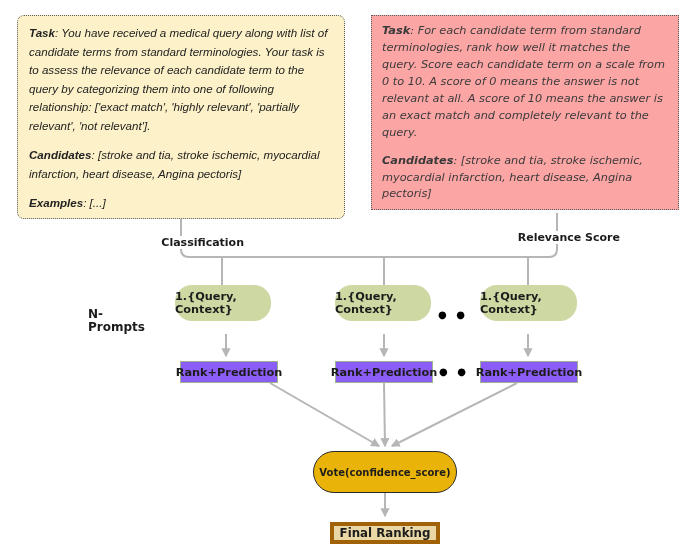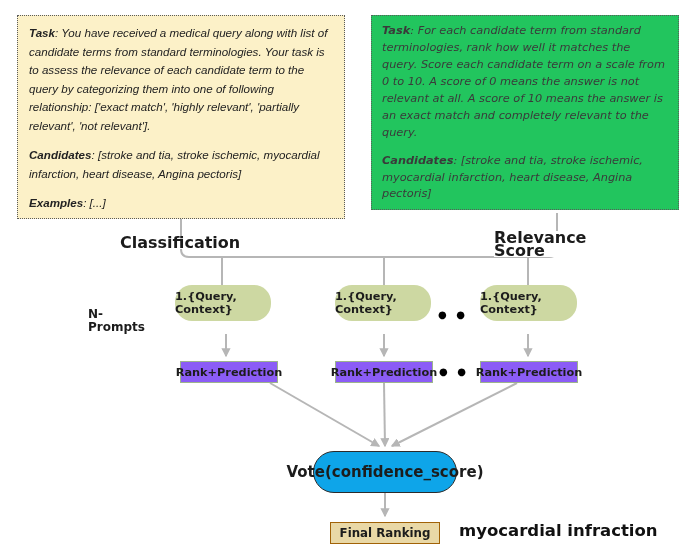--- a/index.html
+++ b/index.html
@@ -24,37 +24,38 @@
   .prompt-box p { margin: 0 0 11px 0; }
   .prompt-box p.tight { margin: 0; }
   .prompt-box b { font-weight: bold; }
   #classification-box {
     left: 17px; top: 15px; width: 328px; height: 204px;
     background: #FCF1C8;
     padding: 8px 11px;
     font-family: "Liberation Sans", sans-serif;
     font-size: 11.6px; line-height: 1.6;
     color: #222222;
+    border-radius: 7px;
   }
   #relevance-box {
     left: 371px; top: 15px; width: 308px; height: 195px;
-    background: #22c55e;
+    background: #fca5a5;
     padding: 7px 10px;
     font-family: "DejaVu Sans", sans-serif;
     font-size: 11.3px; line-height: 1.5;
     color: #3a3a3a;
   }
   
   #wires { position: absolute; left: 0; top: 0; z-index: 1; }
   .connector { stroke: #B6B6B6; stroke-width: 2; fill: none; }
   
   .flow-label {
     position: absolute; z-index: 3;
-    font-weight: bold; font-size: 16px; color: #1b1b1b;
-    text-align: left; background: #ffffff; line-height: 13px;
+    font-weight: bold; font-size: 11px; color: #1b1b1b;
+    text-align: right; background: #ffffff; line-height: 13px;
   }
   #label-classification { left: 120px; top: 236px; width: 124px; }
   #label-relevance     { left: 494px; top: 231px; width: 126px; }
   #label-nprompts      { left: 88px;  top: 308px; width: 66px; text-align: left; font-size: 12px; background: transparent; }
   
   .pill {
     position: absolute; z-index: 2;
     height: 36px; border-radius: 17px;
     background: #CDD8A2;
     display: flex; align-items: center; justify-content: center;
@@ -82,30 +83,30 @@
     font-size: 10px; letter-spacing: 3px; color: #000000;
     font-weight: bold;
   }
   #dots-prompts { left: 437px; top: 309px; }
   #dots-ranks   { left: 438px; top: 366px; }
   
   #vote-node {
     position: absolute; z-index: 2;
     left: 313px; top: 451px; width: 144px; height: 42px;
     box-sizing: border-box;
-    background: #0ea5e9; border: 1.6px solid #2b2b2b; border-radius: 21px;
+    background: #eab308; border: 1.6px solid #2b2b2b; border-radius: 21px;
     display: flex; align-items: center; justify-content: center;
-    font-weight: bold; font-size: 15px; color: #1c1c1c;
+    font-weight: bold; font-size: 10px; color: #1c1c1c;
   }
   
   #final-node {
     position: absolute; z-index: 2;
     left: 330px; top: 522px; width: 110px; height: 22px;
     box-sizing: border-box;
-    background: #E9D8A6; border: 1px solid #a16207;
+    background: #E9D8A6; border: 4px solid #a16207;
     display: flex; align-items: center; justify-content: center;
     font-weight: bold; font-size: 11.8px; color: #1c1c1c;
   }
   #result-text {
     position: absolute; z-index: 2;
     left: 459px; top: 521px; width: 200px;
     font-weight: bold; font-size: 16.5px; color: #111111;
   }
 </style>
 </head>
@@ -159,15 +160,14 @@
   <div class="pill" id="pill-3">1.{Query, Context}</div>
 
   <div class="rank-box" id="rank-1">Rank+Prediction</div>
   <div class="rank-box" id="rank-2">Rank+Prediction</div>
   <div class="dots" id="dots-ranks">● ●</div>
   <div class="rank-box" id="rank-3">Rank+Prediction</div>
 
   <div id="vote-node">Vote(confidence_score)</div>
 
   <div id="final-node">Final Ranking</div>
-  <div id="result-text">myocardial infraction</div>
 
 </div>
 
 </body></html>

